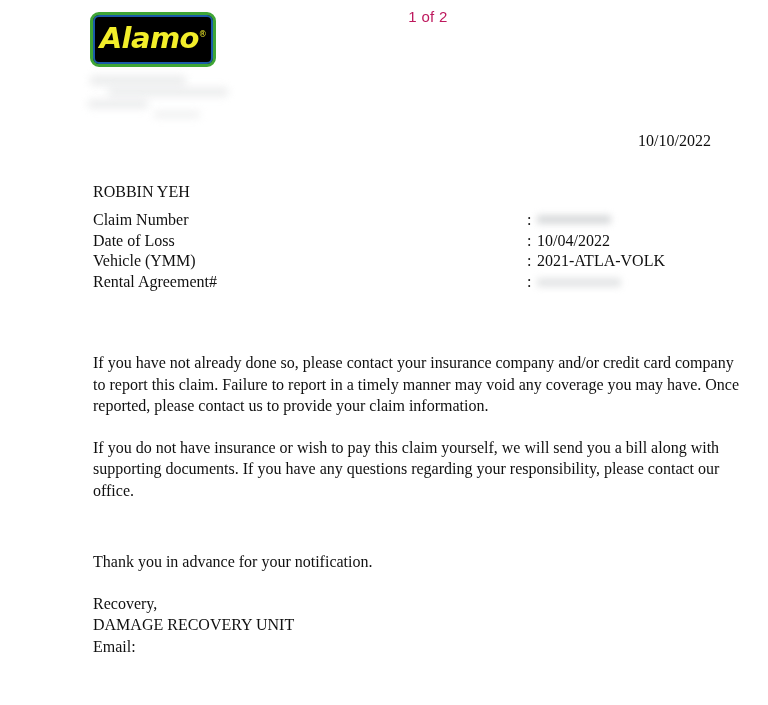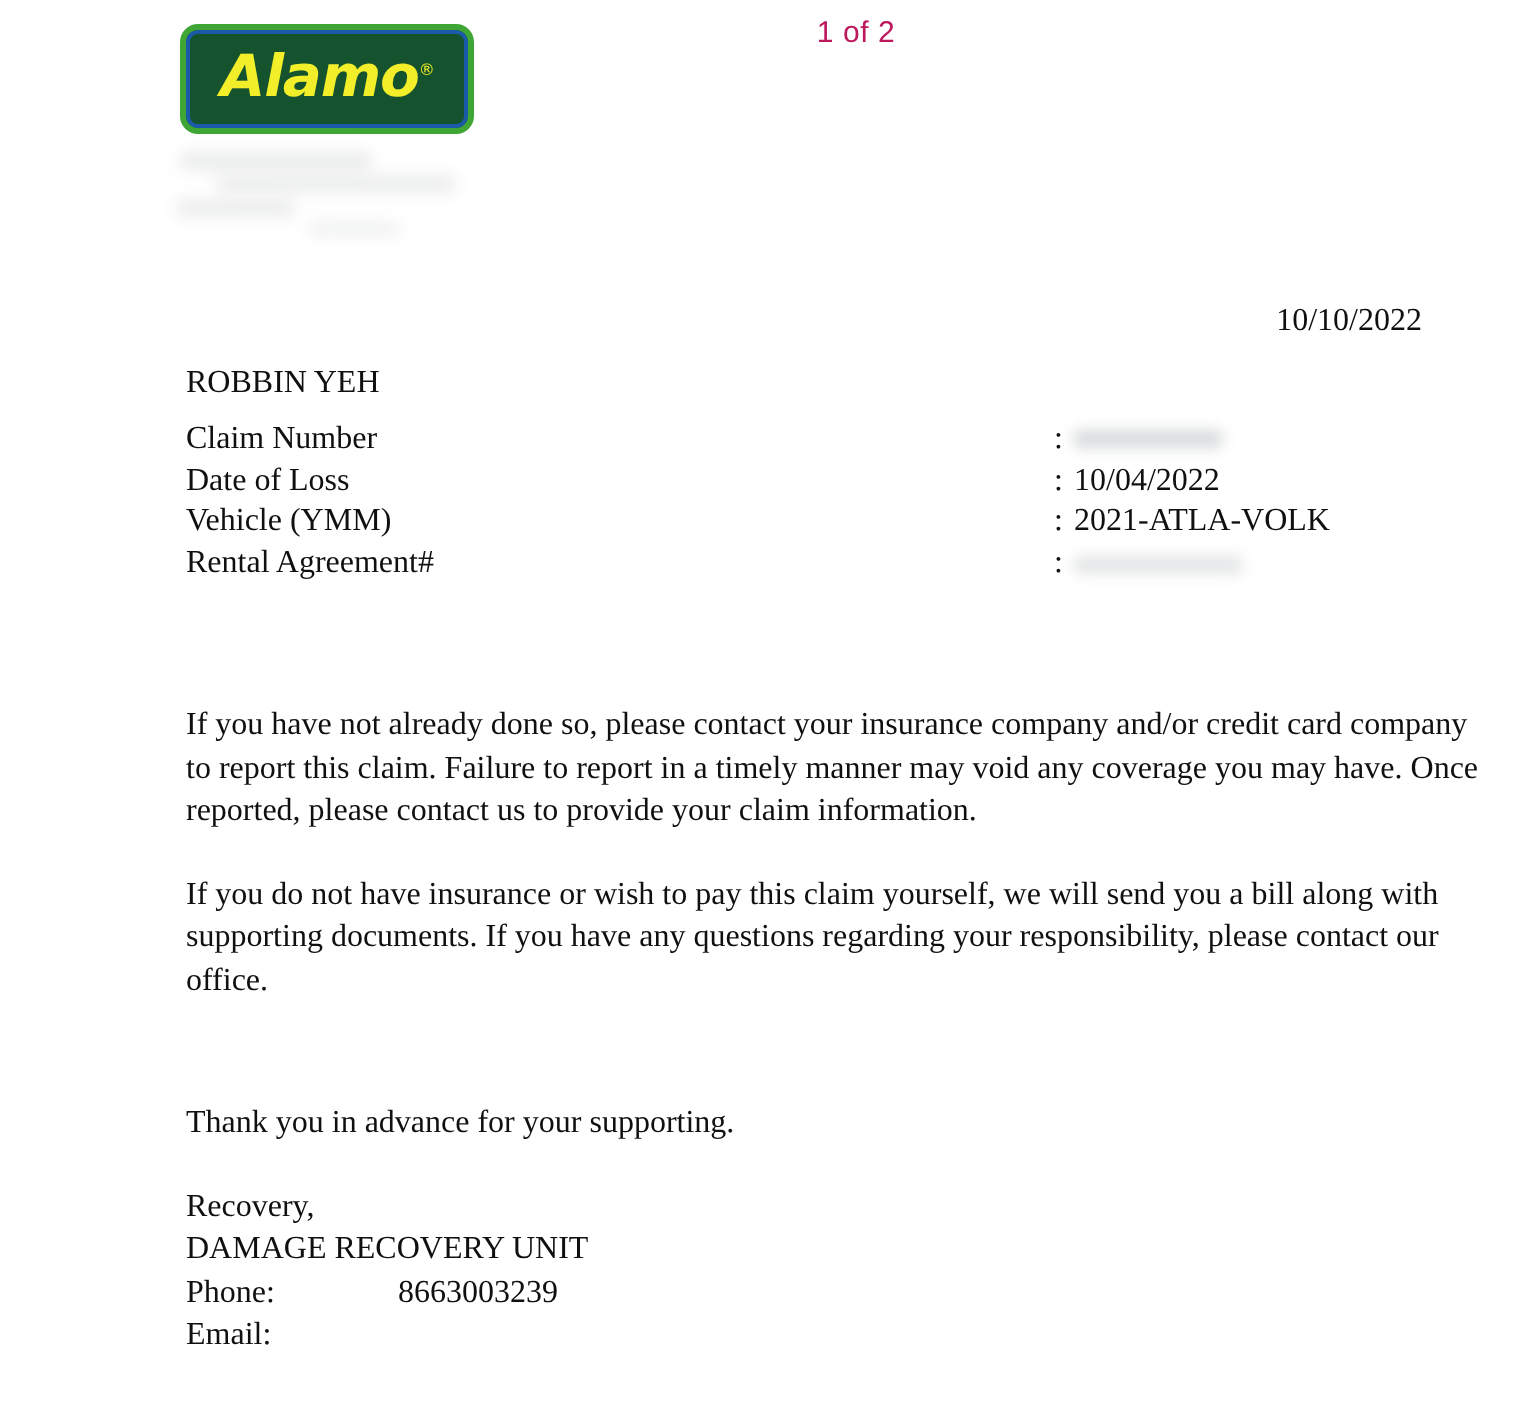--- a/index.html
+++ b/index.html
@@ -37,24 +37,24 @@
   }
 
   .logo-block {
     position: absolute;
     left: 90px;
     top: 12px;
     width: 130px;
     height: 58px;
   }
   .logo-plate {
-    width: 147px;
+    width: 126px;
     height: 55px;
     box-sizing: border-box;
-    background: #14532d;
+    background: #000000;
     border: 3px solid #3fa535;
     border-radius: 9px;
     box-shadow: inset 0 0 0 2px #1a5aa8;
     display: flex;
     align-items: center;
     justify-content: center;
     position: relative;
   }
   .logo-wordmark {
     font-family: "DejaVu Sans", "Liberation Sans", sans-serif;
@@ -91,21 +91,21 @@
     border-radius: 3px;
   }
   .ra1 { left: 2px;  top: 2px;  width: 96px; height: 9px; }
   .ra2 { left: 20px; top: 14px; width: 120px; height: 8px; opacity: .4; }
   .ra3 { left: 0px;  top: 26px; width: 60px;  height: 8px; opacity: .32; }
   .ra4 { left: 66px; top: 38px; width: 46px;  height: 5px; opacity: .5; }
 
   .letter-date {
     position: absolute;
     right: 57px;
-    top: 152px;
+    top: 132px;
     font-size: 16px;
   }
 
   
   .addressee {
     position: absolute;
     left: 93px;
     top: 183px;
     font-size: 16px;
   }
@@ -241,27 +241,23 @@
     </div>
 
   </div>
 
   <div class="body-copy">
     <p>If you have not already done so, please contact your insurance company and/or credit card company to report this claim.  Failure to report in a timely manner may void any coverage you may have.  Once reported, please contact us to provide your claim information.</p>
     <p>If you do not have insurance or wish to pay this claim yourself, we will send you a bill along with supporting documents.  If you have any questions regarding your responsibility, please contact our office.</p>
   </div>
 
   <div class="closing">
-    <p class="thanks">Thank you in advance for your supporting.</p>
+    <p class="thanks">Thank you in advance for your notification.</p>
     <p class="sign-line">Recovery,</p>
     <p class="sign-line">DAMAGE RECOVERY UNIT</p>
 
-    <div class="contact-row">
-      <span class="contact-label">Phone:</span>
-      <span class="contact-value">8663003239</span>
-    </div>
 
     <div class="contact-row">
       <span class="contact-label">Email:</span>
     </div>
   </div>
 
 </div>
 
 </body></html>

